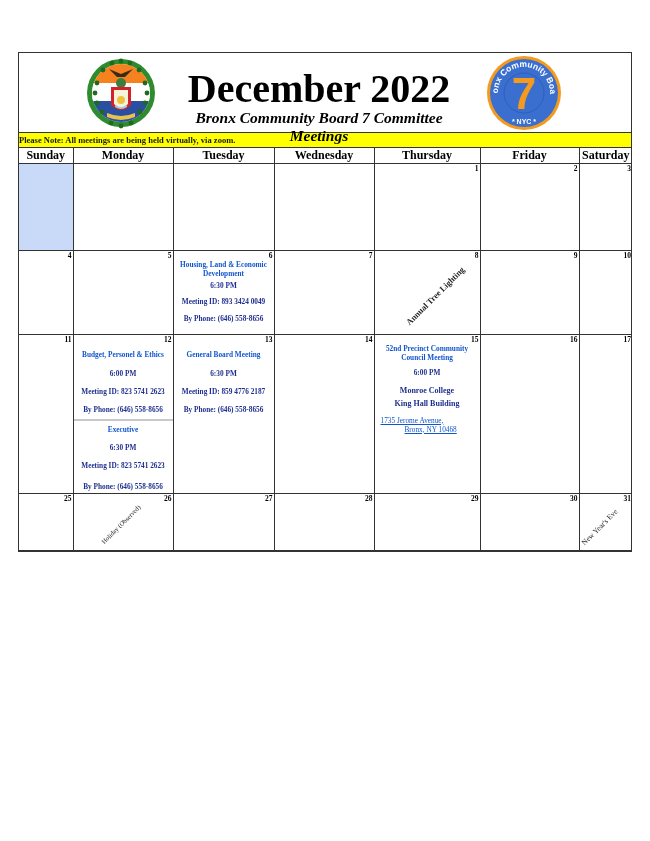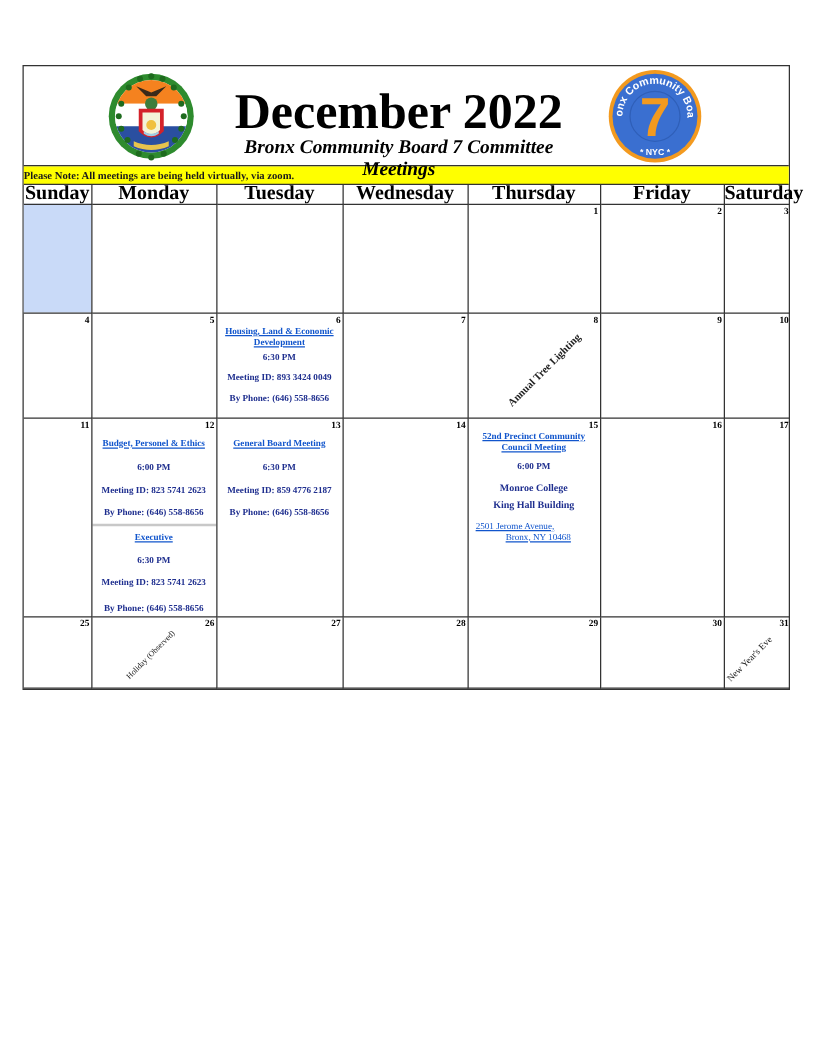--- a/index.html
+++ b/index.html
@@ -12,30 +12,30 @@
   .header { position: relative; height: 80px; border-bottom: 1px solid #333; }
   .logo-left { position: absolute; left: 66px; top: 0px; width: 72px; height: 80px; }
   .logo-right { position: absolute; left: 465px; top: 0px; width: 80px; height: 80px; }
   .title { position: absolute; left: 150px; top: 14px; width: 300px; text-align: center; font-weight: bold; font-size: 40px; line-height: 44px; letter-spacing: 0px; }
   .subtitle { position: absolute; left: 150px; top: 56px; width: 300px; text-align: center; font-weight: bold; font-style: italic; font-size: 15.5px; line-height: 18px; }
 
   .notice { height: 15px; background: #ffff00; border-bottom: 1px solid #333; text-align: left; font-weight: bold; font-size: 8.5px; line-height: 14px; color: #1a1a1a; }
 
   table.cal { border-collapse: collapse; width: 613px; table-layout: fixed; }
   table.cal th, table.cal td { border: 1px solid #333; vertical-align: top; padding: 0; }
-  table.cal th { font-size: 16px; font-weight: bold; height: 15px; line-height: 14px; text-align: center; border-top: none; }
+  table.cal th { font-size: 12px; font-weight: bold; height: 15px; line-height: 14px; text-align: center; border-top: none; }
   table.cal tr > :first-child { border-left: none; }
   table.cal tr > :last-child { border-right: none; }
 
   .daynum { text-align: right; font-weight: bold; font-size: 7.5px; line-height: 9px; padding-right: 1px; height: 9px; }
   .cell { position: relative; height: 100%; }
   .blank-blue { background: #c9daf8; }
 
   .evt { text-align: center; color: #1f2f8f; font-weight: bold; font-size: 7.3px; line-height: 9px; padding: 0 2px; }
-  .evt .name { color: #1155cc; text-decoration: underline; display: block; }
+  .evt .name { color: #1155cc; display: block; }
   .evt .time { display: block; margin-top: 7px; }
   .evt .mid { display: block; margin-top: 7px; }
   .evt .phone { display: block; margin-top: 8px; }
   .sep { height: 2px; background: #c8c8c8; margin: 5px 0 4px 0; }
 
   .addr { color: #1155cc; text-decoration: underline; font-size: 7.3px; line-height: 9px; display: block; text-align: left; padding-left: 4px; font-weight: normal; margin-top: 8px; }
   .addr2 { padding-left: 24px; }
 
   .diag { position: absolute; font-size: 7.8px; white-space: nowrap; transform: rotate(-45deg); transform-origin: left bottom; color: #222; }
   .diag.bold { font-weight: bold; }
@@ -214,21 +214,21 @@
           <div class="daynum">15</div>
           <div class="evt">
             <span class="name">
               <span>52nd Precinct Community</span><br>
               <span>Council Meeting</span>
             </span>
             <span class="time" style="margin-top:6px">6:00 PM</span>
             <span style="display:block; margin-top:9px; font-size:8px">Monroe College</span>
             <span style="display:block; margin-top:4px; font-size:8px">King Hall Building</span>
             <span class="addr">
-              <span>2501 Jerome Avenue,</span><br>
+              <span>1735 Jerome Avenue,</span><br>
               <span class="addr2">Bronx, NY 10468</span>
             </span>
           </div>
         </td>
         <td>
             <div class="daynum">16</div>
           </td>
         <td>
             <div class="daynum">17</div>
           </td>

